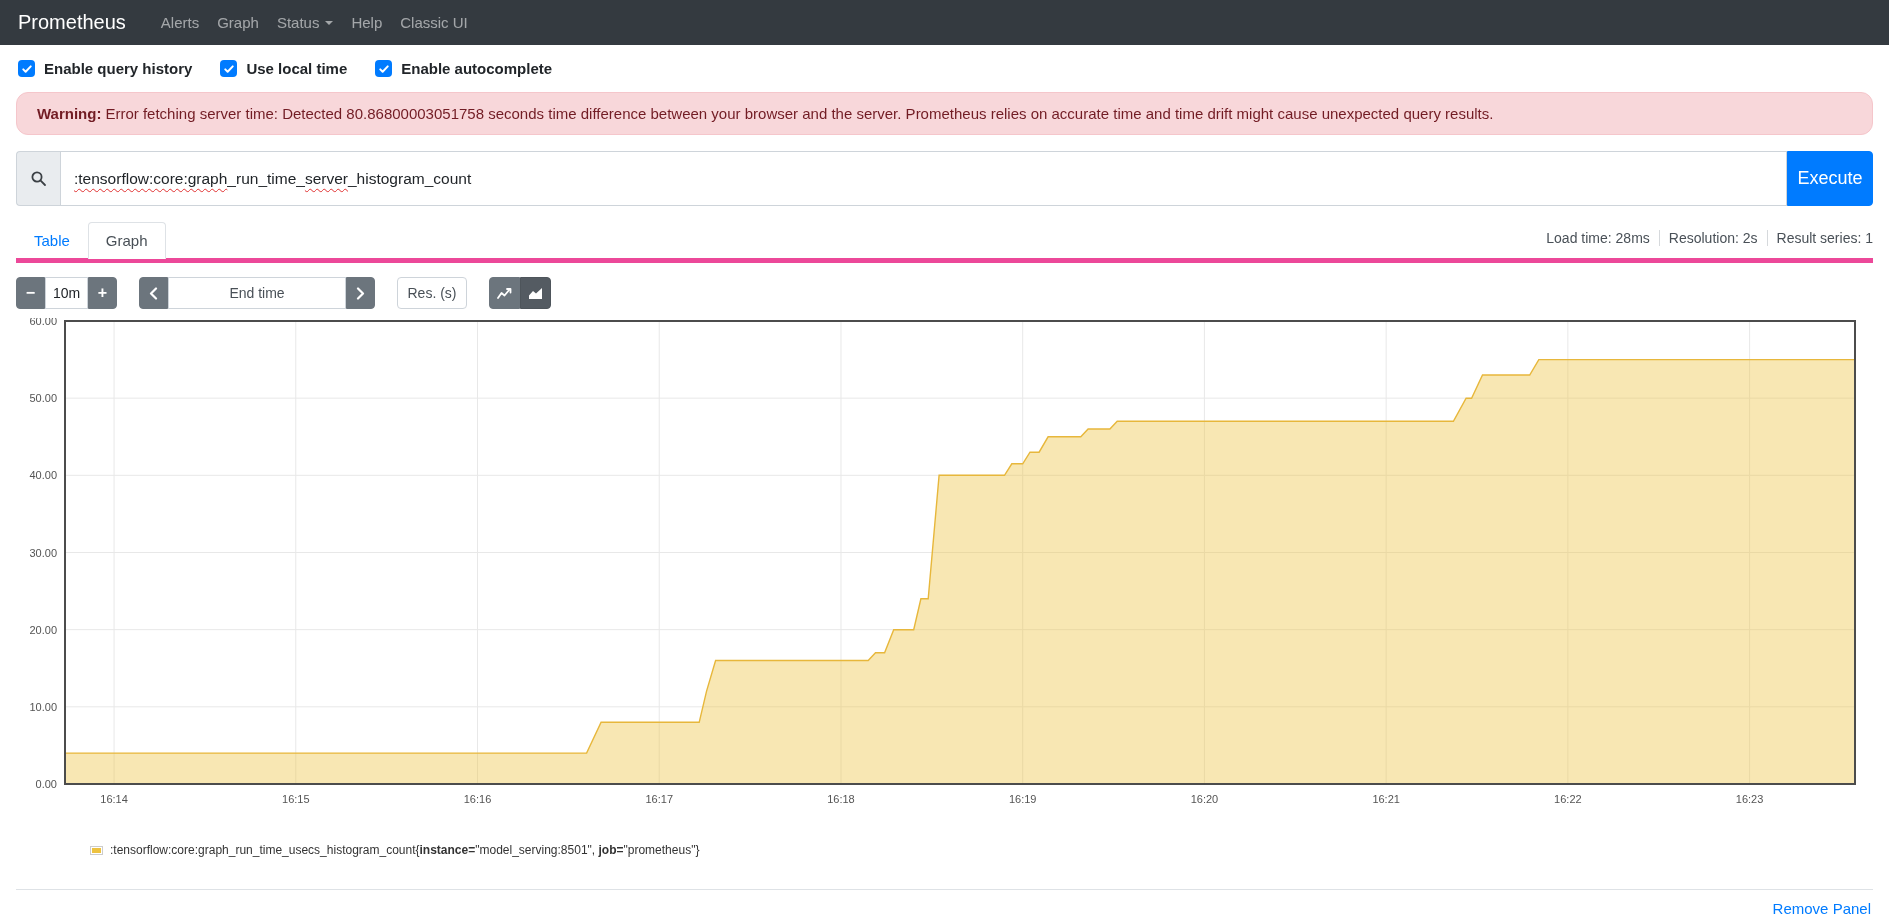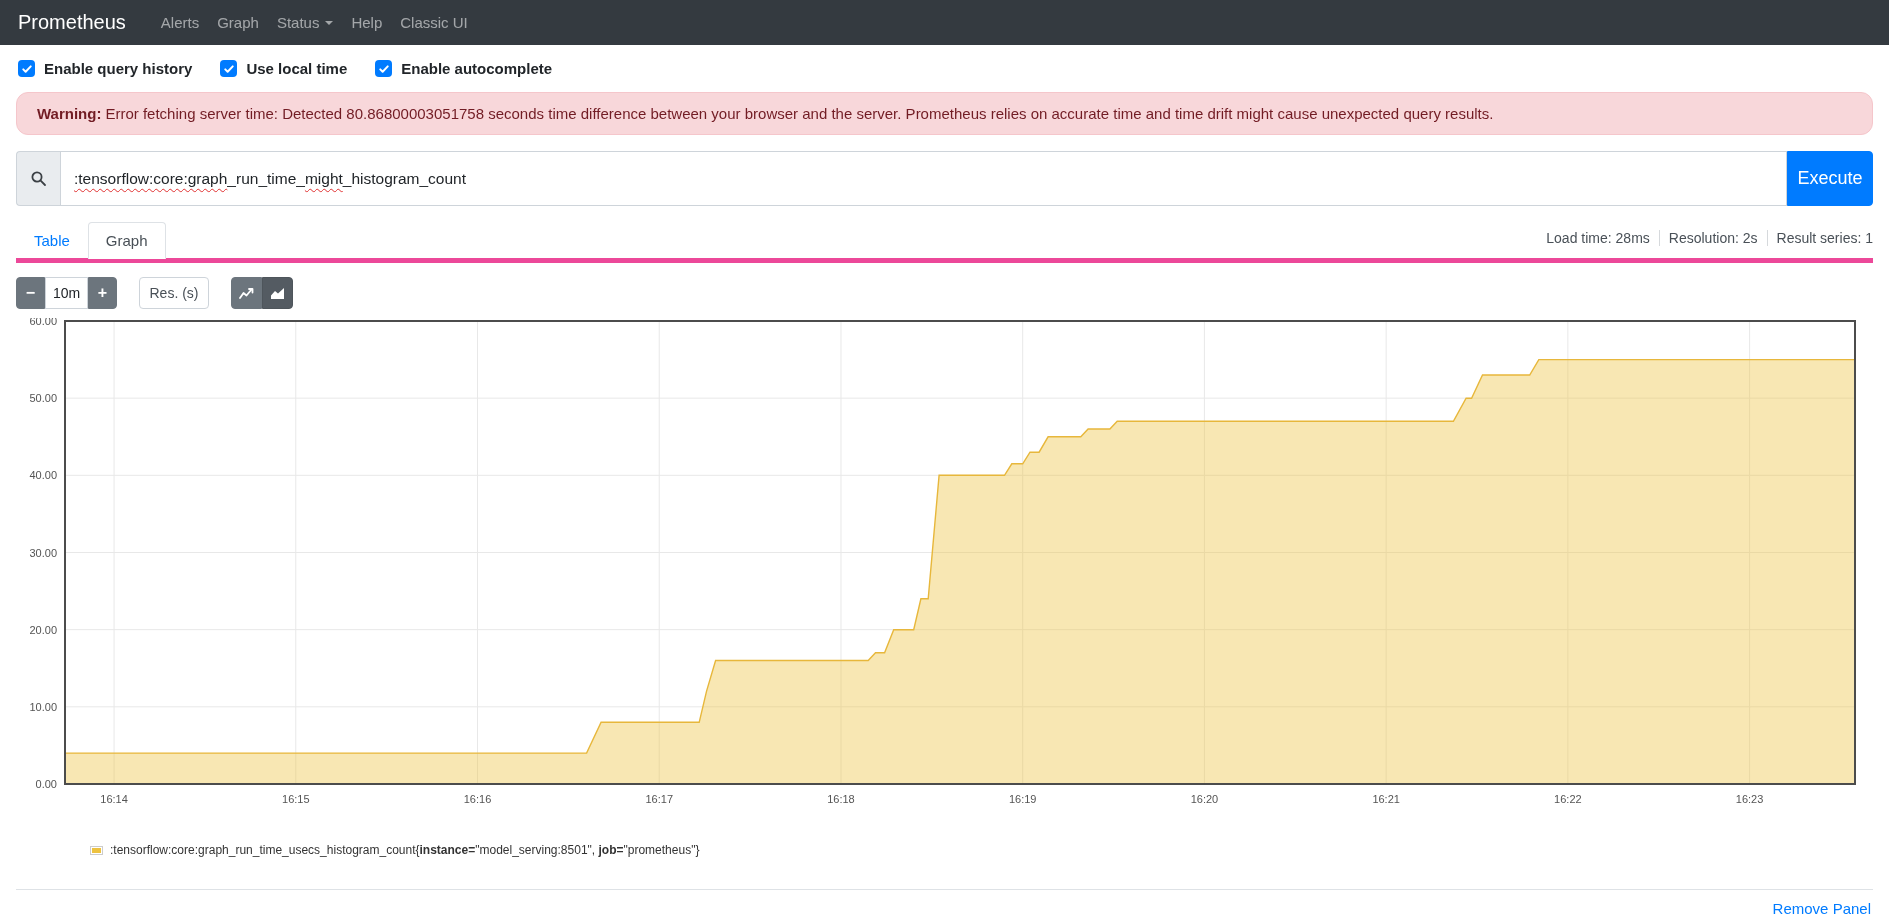--- a/index.html
+++ b/index.html
@@ -122,21 +122,21 @@
   <b>Warning:</b><span>Error fetching server time: Detected 80.86800003051758 seconds time difference between your browser and the server. Prometheus relies on accurate time and time drift might cause unexpected query results.</span>
 </div>
 
 <div class="query-row">
   <div class="query-prefix">
     <svg width="17" height="17" viewBox="0 0 17 17">
       <circle cx="7" cy="7" r="4.6" fill="none" stroke="#3b4045" stroke-width="1.8"></circle>
       <line x1="10.4" y1="10.4" x2="15" y2="15" stroke="#3b4045" stroke-width="1.8" stroke-linecap="round"></line>
     </svg>
   </div>
-  <div class="query-input" id="query-input" role="textbox"><span class="squiggle">:tensorflow:core:graph</span><span>_run_time_</span><span class="squiggle">might</span><span>_histogram_count</span></div>
+  <div class="query-input" id="query-input" role="textbox"><span class="squiggle">:tensorflow:core:graph</span><span>_run_time_</span><span class="squiggle">server</span><span>_histogram_count</span></div>
   <button class="execute-btn">Execute</button>
 </div>
 
 <div class="tabs-wrap">
   <div id="tabs" style="display:flex">
       <div class="tab">Table</div>
       <div class="tab active">Graph</div>
     </div>
   <div class="stats" id="stats">
       <span>Load time: 28ms</span>
@@ -147,20 +147,33 @@
 
 <div class="panel">
 
   <div class="controls">
     <div class="group">
       <div class="cbtn first">−</div>
       <input class="cinput" style="width: 43px;" value="10m">
       <div class="cbtn last">+</div>
     </div>
 
+    <div class="group">
+      <div class="cbtn first">
+        <svg width="9" height="13" viewBox="0 0 9 13">
+            <polyline points="7,1.5 2,6.5 7,11.5" fill="none" stroke="#fff" stroke-width="2.2" stroke-linecap="round" stroke-linejoin="round"></polyline>
+          </svg>
+      </div>
+      <input class="cinput" style="width: 178px;" placeholder="End time">
+      <div class="cbtn last">
+        <svg width="9" height="13" viewBox="0 0 9 13">
+            <polyline points="2,1.5 7,6.5 2,11.5" fill="none" stroke="#fff" stroke-width="2.2" stroke-linecap="round" stroke-linejoin="round"></polyline>
+          </svg>
+      </div>
+    </div>
 
     <input class="cinput solo" style="width: 70px;" placeholder="Res. (s)">
 
     <div class="group">
       <div class="icon-btn first">
         <svg width="15" height="13" viewBox="0 0 15 13">
           <polyline points="1.5,11.5 1.5,1" fill="none" stroke="#fff" stroke-width="0"></polyline>
           <polyline points="1,11 4.5,6 7.5,8.5 12.5,2.5" fill="none" stroke="#fff" stroke-width="1.8" stroke-linecap="round" stroke-linejoin="round"></polyline>
           <polyline points="13.5,5.5 13.5,2 10,2" fill="none" stroke="#fff" stroke-width="1.8" stroke-linecap="round" stroke-linejoin="round"></polyline>
         </svg>

